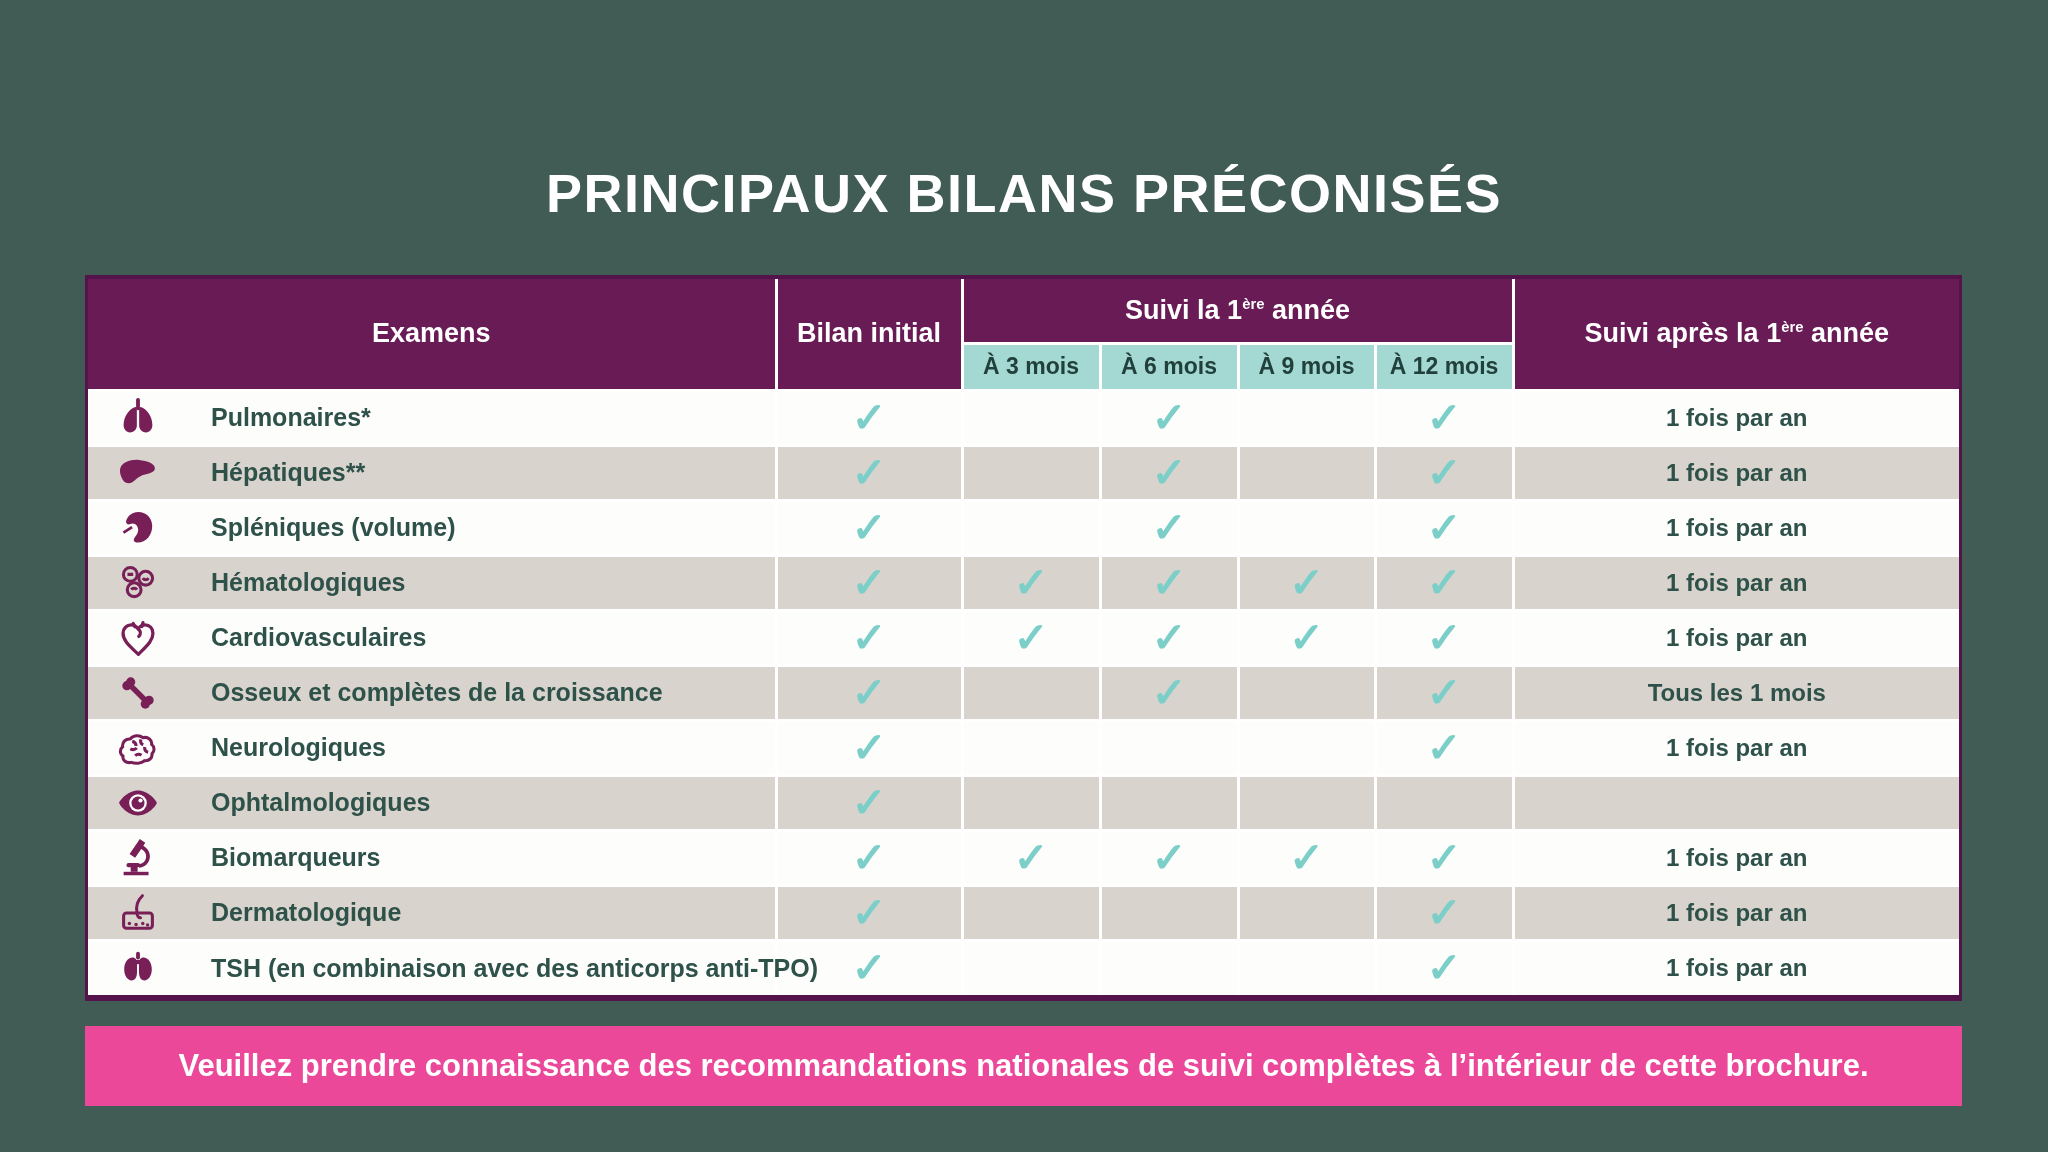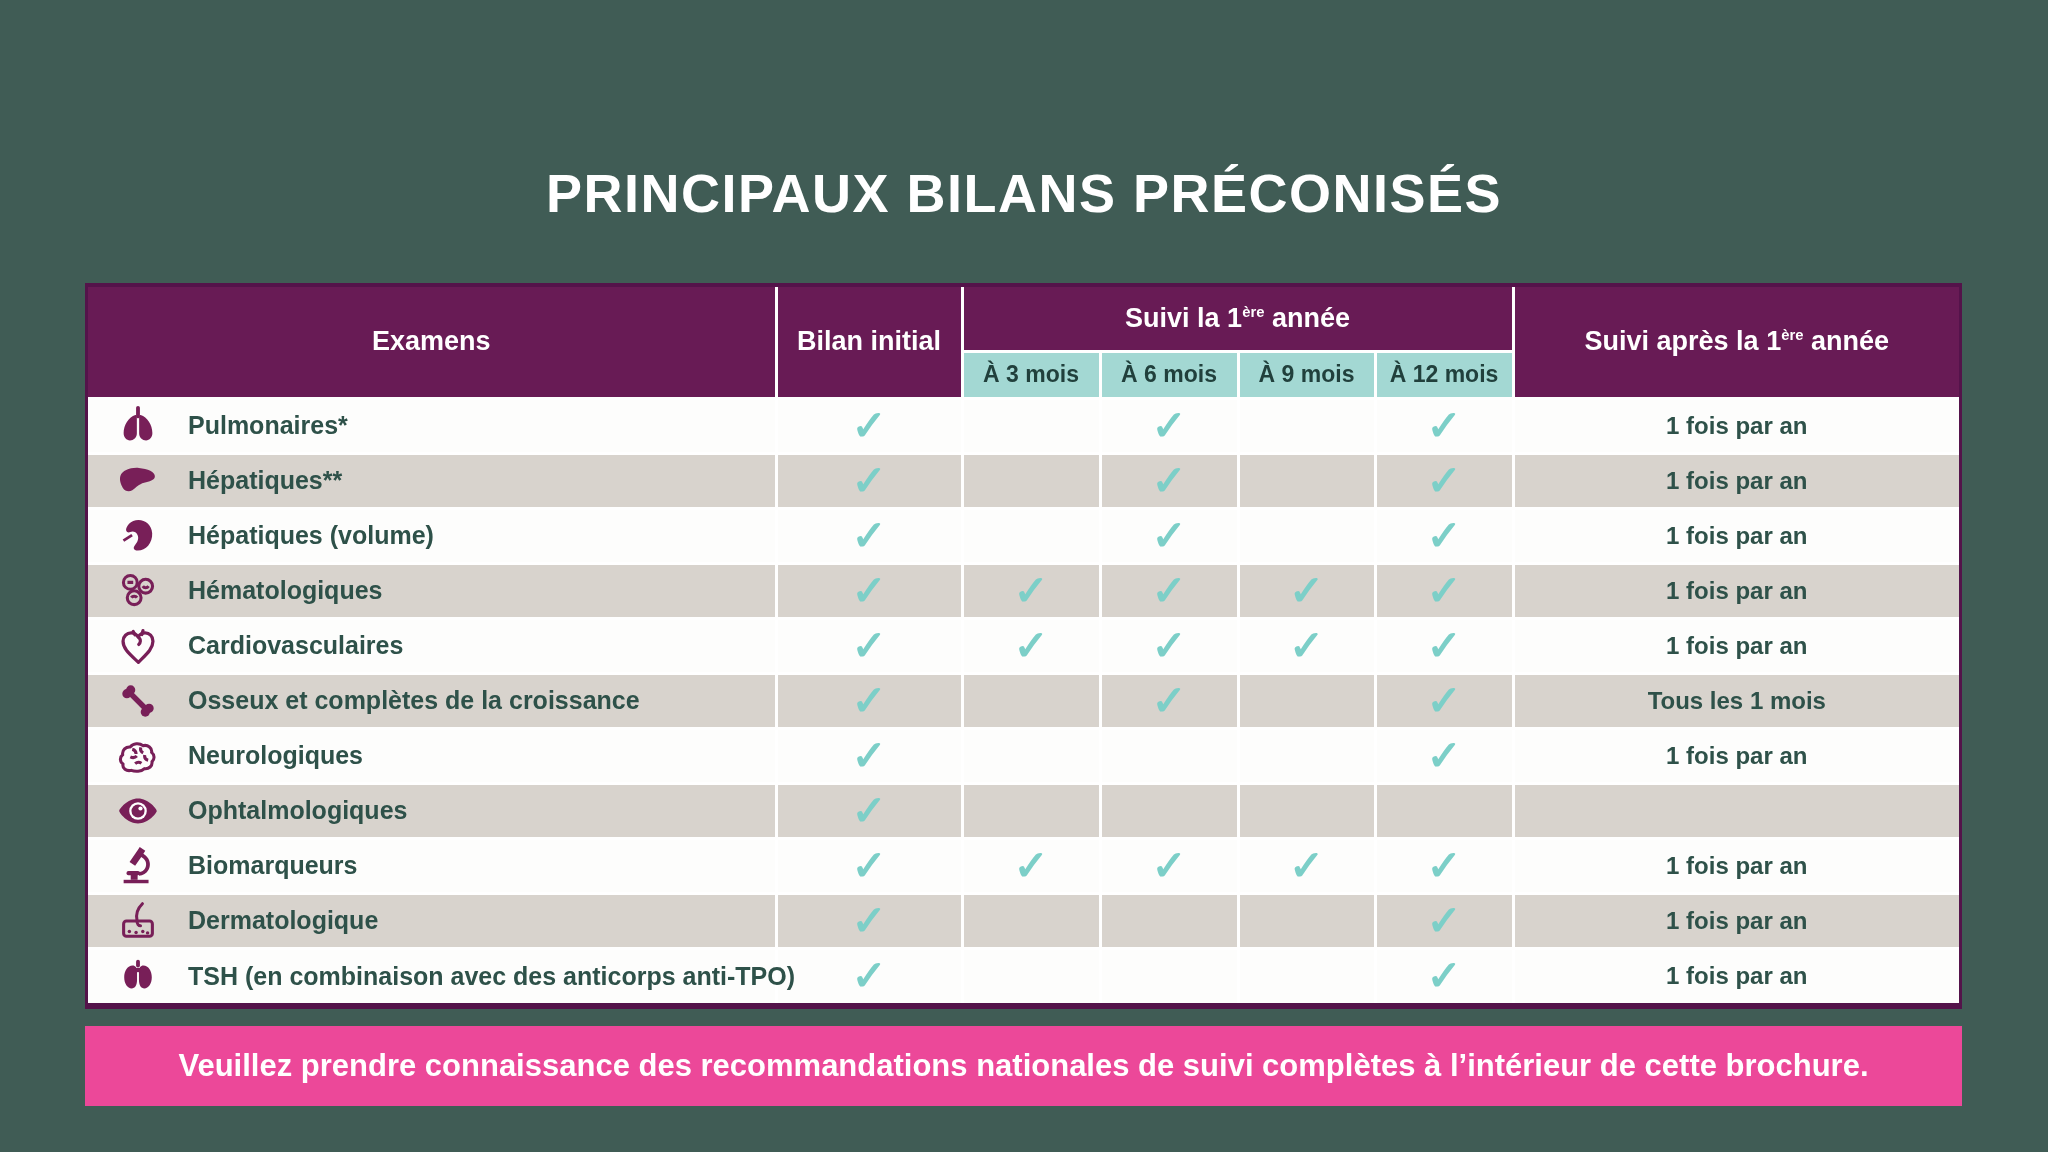--- a/index.html
+++ b/index.html
@@ -7,21 +7,21 @@
     position:relative;width:2048px;height:1152px;overflow:hidden;
     background:#405C55;
     font-family:"Liberation Sans", sans-serif;
   }
   .title{
     position:absolute;top:162px;left:0;width:100%;
     text-align:center;color:#FFFFFF;font-size:54px;font-weight:bold;
     letter-spacing:1.5px;margin:0;
   }
   .table-wrap{
-    position:absolute;left:85px;top:283px;width:1877px;
+    position:absolute;left:85px;top:275px;width:1877px;
     border:3px solid #54134A;border-bottom-width:6px;border-top-width:4px;
     box-sizing:border-box;background:#fca5a5;
   }
   table{width:100%;table-layout:fixed;border-collapse:collapse;}
   th,td{border:3px solid #FFFFFF;padding:0;box-sizing:border-box;}
   th:first-child,td:first-child{border-left:none;}
   th:last-child,td:last-child{border-right:none;}
   thead tr:first-child th{border-top:none;}
   tbody tr:last-child td{border-bottom:none;}
   thead th.main{
@@ -32,21 +32,21 @@
   thead tr.r2{height:47px;}
   th.sub{
     background:#A3D8D3;color:#21403C;font-weight:bold;font-size:23px;
     text-align:center;vertical-align:middle;white-space:nowrap;
   }
   th.main sup{font-size:0.55em;}
   tbody tr{height:55px;}
   tbody td{background:#FDFDFC;vertical-align:middle;}
   tbody tr.alt td{background:#D8D3CD;}
   td.exam{text-align:left;}
-  .exam-inner{display:flex;align-items:center;padding-left:26px;}
+  .exam-inner{display:flex;align-items:center;padding-left:26px;gap:23px;}
   .icon-slot{width:48px;height:48px;flex:0 0 48px;display:flex;align-items:center;justify-content:center;}
   .icon-slot svg{width:46px;height:46px;display:block;}
   .exam-label{margin-left:26px;font-weight:bold;font-size:25px;color:#2E5149;white-space:nowrap;}
   td.check{
     text-align:center;color:#7CCFC8;font-size:42px;font-weight:bold;line-height:1;
   }
   td.after{
     text-align:center;font-weight:bold;font-size:24px;color:#2E5149;white-space:nowrap;
   }
   .banner{
@@ -131,21 +131,21 @@
   </tr>
           <tr>
     <td class="exam">
       <span class="exam-inner">
         <span class="icon-slot">
                   <svg viewBox="0 0 24 24">
                     <path fill="#781F58" d="M9.5 4.2c4.6-1.8 9.6 1.2 9.9 6.3.3 5.2-3.6 9.3-7.7 9.1-1.9-.1-2.4-1.5-1.4-2.7 1.6-1.9 2.3-3.8 1.4-5.6-.7-1.5-2.4-2.1-3.7-1.4-1.6.8-2.7-.6-2-2.2.6-1.5 1.8-2.8 3.5-3.5z"></path>
                     <path fill="#781F58" d="M4 13.8l4.5-2.9.8 1.2-4.5 2.9z"></path>
                   </svg>
                 </span>
-        <span class="exam-label">Hépatiques (volume)</span>
+        <span class="exam-label">Spléniques (volume)</span>
       </span>
     </td>
     <td class="check">✓</td>
     <td class="check"></td>
     <td class="check">✓</td>
     <td class="check"></td>
     <td class="check">✓</td>
     <td class="after">1 fois par an</td>
   </tr>
           <tr class="alt">

